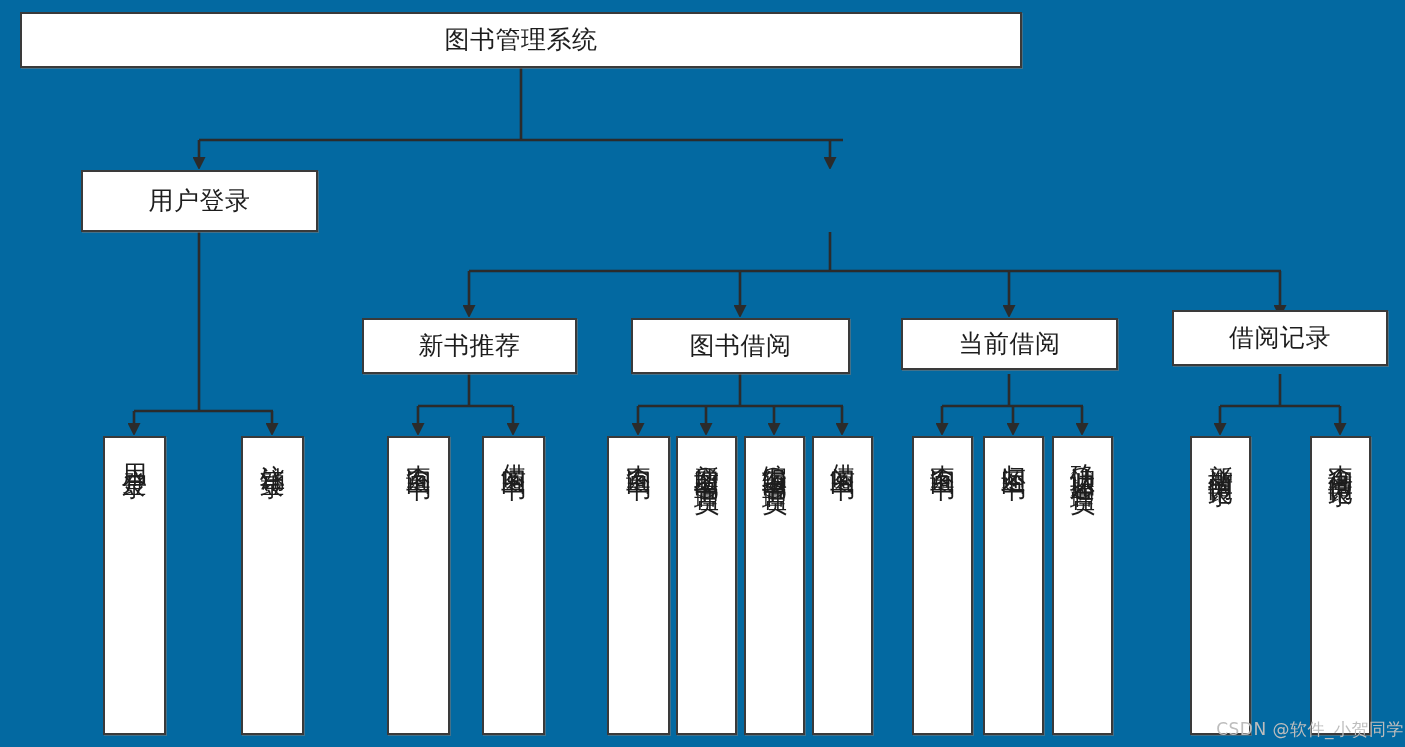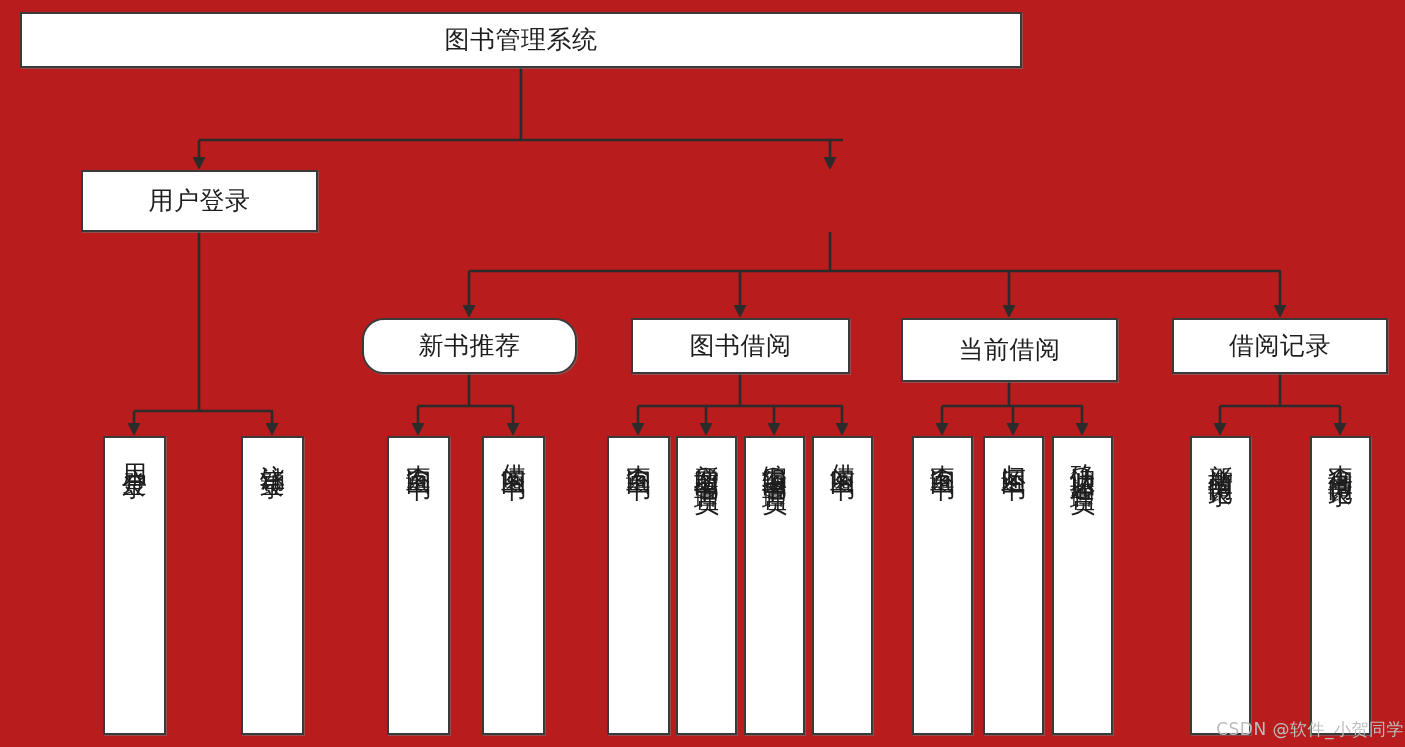--- a/index.html
+++ b/index.html
@@ -8,21 +8,21 @@
     padding: 0;
     background: #ffffff;
   }
   body {
     font-family: "DejaVu Sans", "Liberation Sans", sans-serif;
   }
   #canvas {
     position: relative;
     width: 1405px;
     height: 747px;
-    background: #b91c1c;
+    background: #0369a1;
     overflow: hidden;
   }
   #edges {
     position: absolute;
     left: 0;
     top: 0;
     width: 1405px;
     height: 747px;
     pointer-events: none;
   }
@@ -136,33 +136,33 @@
 
   <div class="node horiz" id="node-root" style="left:20px; top:12px; width:1002px; height:56px;">
     <span class="label">图书管理系统</span>
   </div>
 
   <div class="node horiz" style="left:81px; top:170px; width:237px; height:62px;">
     <span class="label">用户登录</span>
   </div>
 
 
-  <div class="node horiz" style="left:362px; top:318px; width:215px; height:56px;border-radius:22px;">
+  <div class="node horiz" style="left:362px; top:318px; width:215px; height:56px;">
     <span class="label">新书推荐</span>
   </div>
 
   <div class="node horiz" style="left:631px; top:318px; width:219px; height:56px;">
     <span class="label">图书借阅</span>
   </div>
 
-  <div class="node horiz" style="left:901px; top:318px; width:217px; height:64px;">
+  <div class="node horiz" style="left:901px; top:318px; width:217px; height:52px;">
     <span class="label">当前借阅</span>
   </div>
 
-  <div class="node horiz" style="left:1172px; top:318px; width:216px; height:56px;">
+  <div class="node horiz" style="left:1172px; top:310px; width:216px; height:56px;">
     <span class="label">借阅记录</span>
   </div>
 
   <div class="node vert" style="left:103px; top:436px; width:63px; height:299px;">
     <span class="label">用户登录</span>
   </div>
 
   <div class="node vert" style="left:241px; top:436px; width:63px; height:299px;">
     <span class="label">注销登录</span>
   </div>

